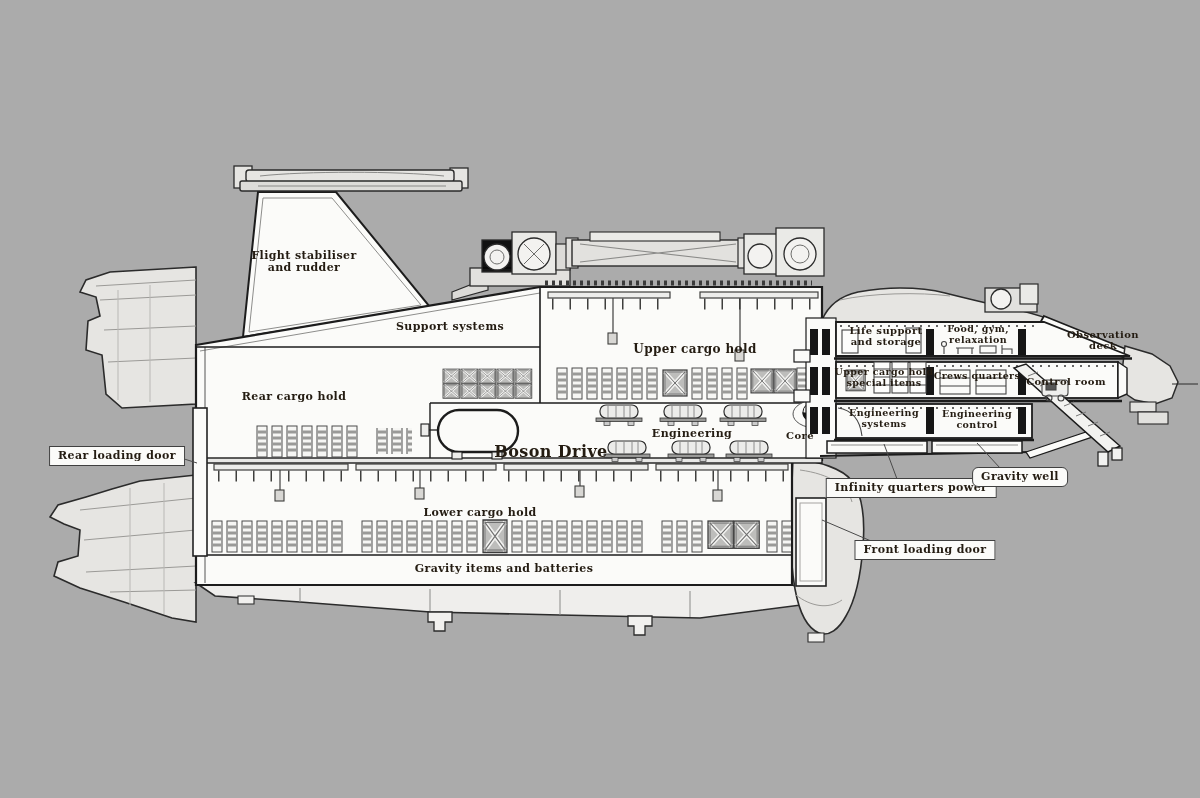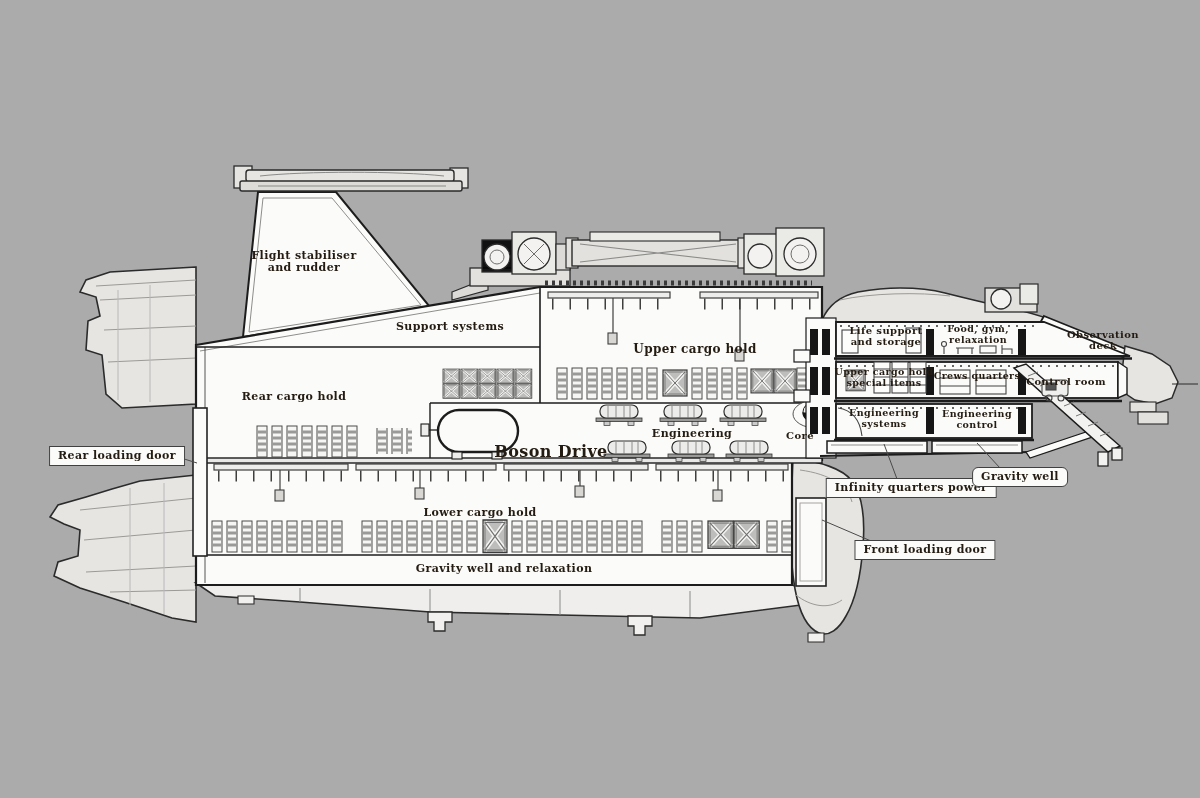--- a/index.html
+++ b/index.html
@@ -320,21 +320,21 @@
 <div id="labels">
       <div class="room-label" style="left: 304px; top: 262px; font-size: 11px;">Flight stabiliser
 and rudder</div>
       <div class="room-label" style="left: 450px; top: 327px; font-size: 11px;">Support systems</div>
       <div class="room-label" style="left: 695px; top: 350px; font-size: 12px;">Upper cargo hold</div>
       <div class="room-label" style="left: 294px; top: 397px; font-size: 11px;">Rear cargo hold</div>
       <div class="room-label" style="left: 551px; top: 452px; font-size: 16px; text-align: center;">Boson Drive</div>
       <div class="room-label" style="left: 692px; top: 434px; font-size: 11px;">Engineering</div>
       <div class="room-label" style="left: 800px; top: 436px; font-size: 10px;">Core</div>
       <div class="room-label" style="left: 480px; top: 513px; font-size: 11px;">Lower cargo hold</div>
-      <div class="room-label" style="left: 504px; top: 569px; font-size: 11px;">Gravity well and relaxation</div>
+      <div class="room-label" style="left: 504px; top: 569px; font-size: 11px;">Gravity items and batteries</div>
       <div class="room-label" style="left: 886px; top: 336px; font-size: 10px;">Life support
 and storage</div>
       <div class="room-label" style="left: 978px; top: 335px; font-size: 9.5px;">Food, gym,
 relaxation</div>
       <div class="room-label" style="left: 1064px; top: 340px; font-size: 10px; margin-left: 39px;">Observation
 deck</div>
       <div class="room-label" style="left: 884px; top: 378px; font-size: 9.5px;">Upper cargo hold
 special items</div>
       <div class="room-label" style="left: 977px; top: 376px; font-size: 9.5px;">Crews quarters</div>
       <div class="room-label" style="left: 1066px; top: 382px; font-size: 10px;">Control room</div>

